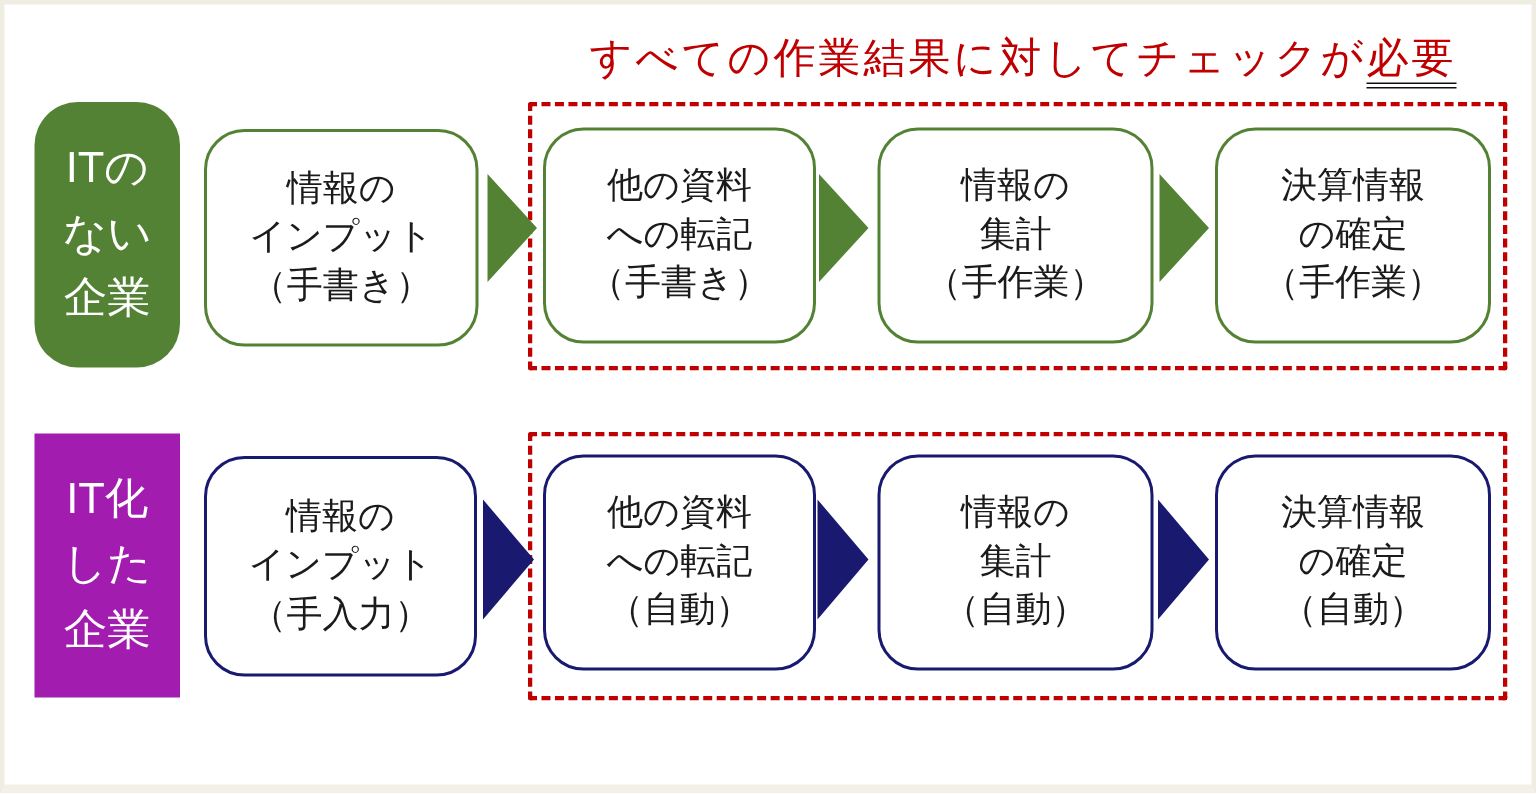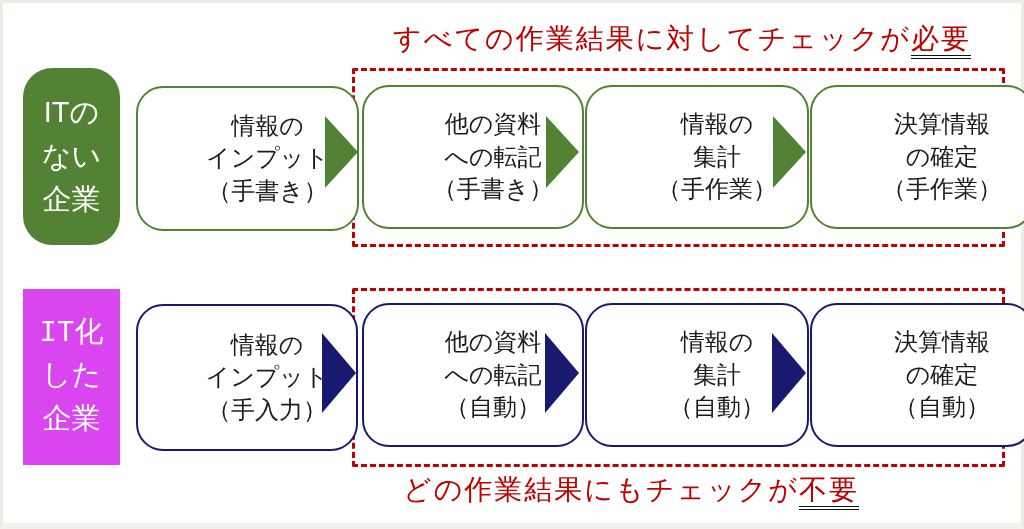--- a/index.html
+++ b/index.html
@@ -36,33 +36,32 @@
   .row-label{
     position:absolute;
     display:flex;align-items:center;justify-content:center;
     color:#ffffff;
     font-size:29px;
     line-height:1.5;
     text-align:center;
     white-space:pre-line;
   }
   .label-green{background:#548235;border-radius:29px;}
-  .label-navy{background:#d946ef;font-family:Liberation Mono, monospace;}
+  .label-navy{background:#a21caf;}
 
   .step{
     position:absolute;
     display:flex;align-items:center;justify-content:center;
     background:#ffffff;
     border-radius:27px;
     font-size:24px;
     line-height:1.36;
     color:#1b1b1b;
     text-align:center;
     white-space:pre-line;
-    padding-left:40px;
   }
   .step-green{border:2px solid #548235;}
   .step-navy{border:2px solid #191970;}
 
   .arrow{
     position:absolute;
     width:0;height:0;
   }
   .arrow-green{
     border-top:36px solid transparent;
@@ -139,17 +138,14 @@
   <div class="step step-navy" style="left:585px;top:303px;width:180px;height:140px;">情報の
 集計
 （自動）</div>
 
   <div class="arrow arrow-navy" style="left:772px;top:333px;"></div>
 
   <div class="step step-navy" style="left:810px;top:303px;width:180px;height:140px;">決算情報
 の確定
 （自動）</div>
 
-  <div class="caption caption-bottom">
-    <span>どの作業結果にもチェックが</span><span class="emph">不要</span>
-  </div>
 
 </div>
 
 </body></html>

